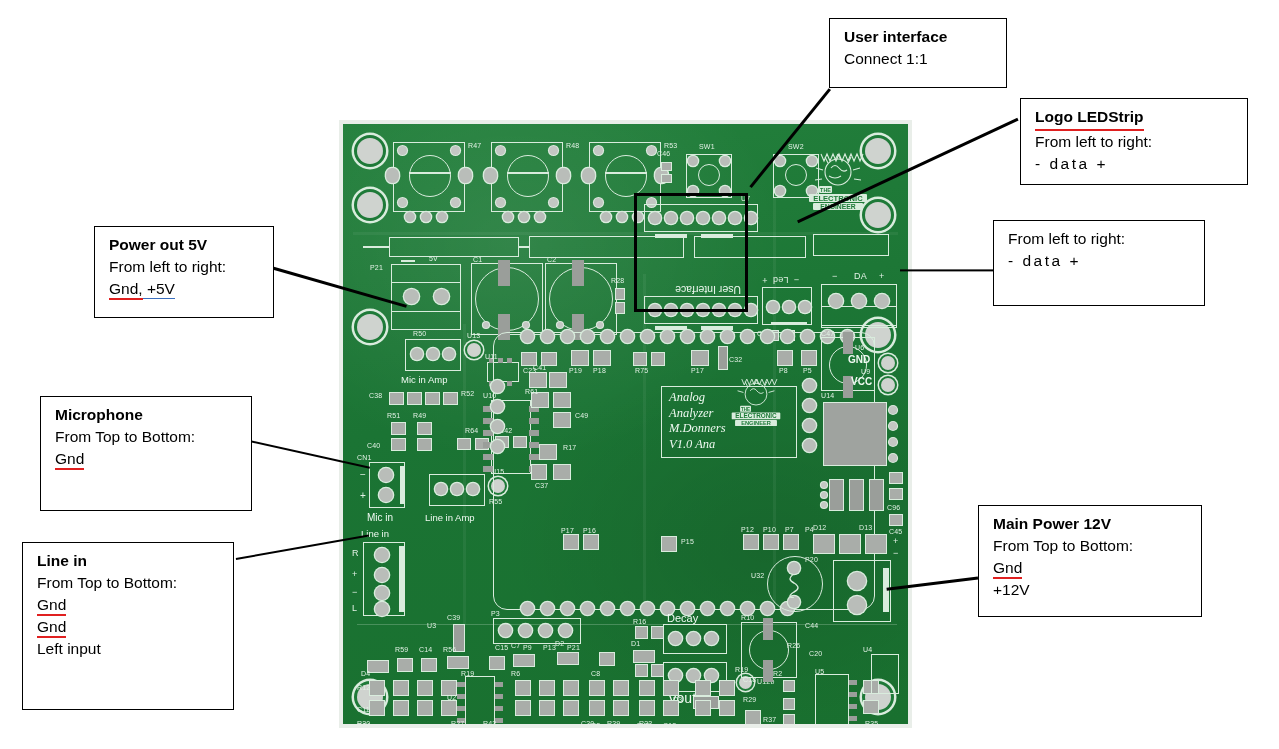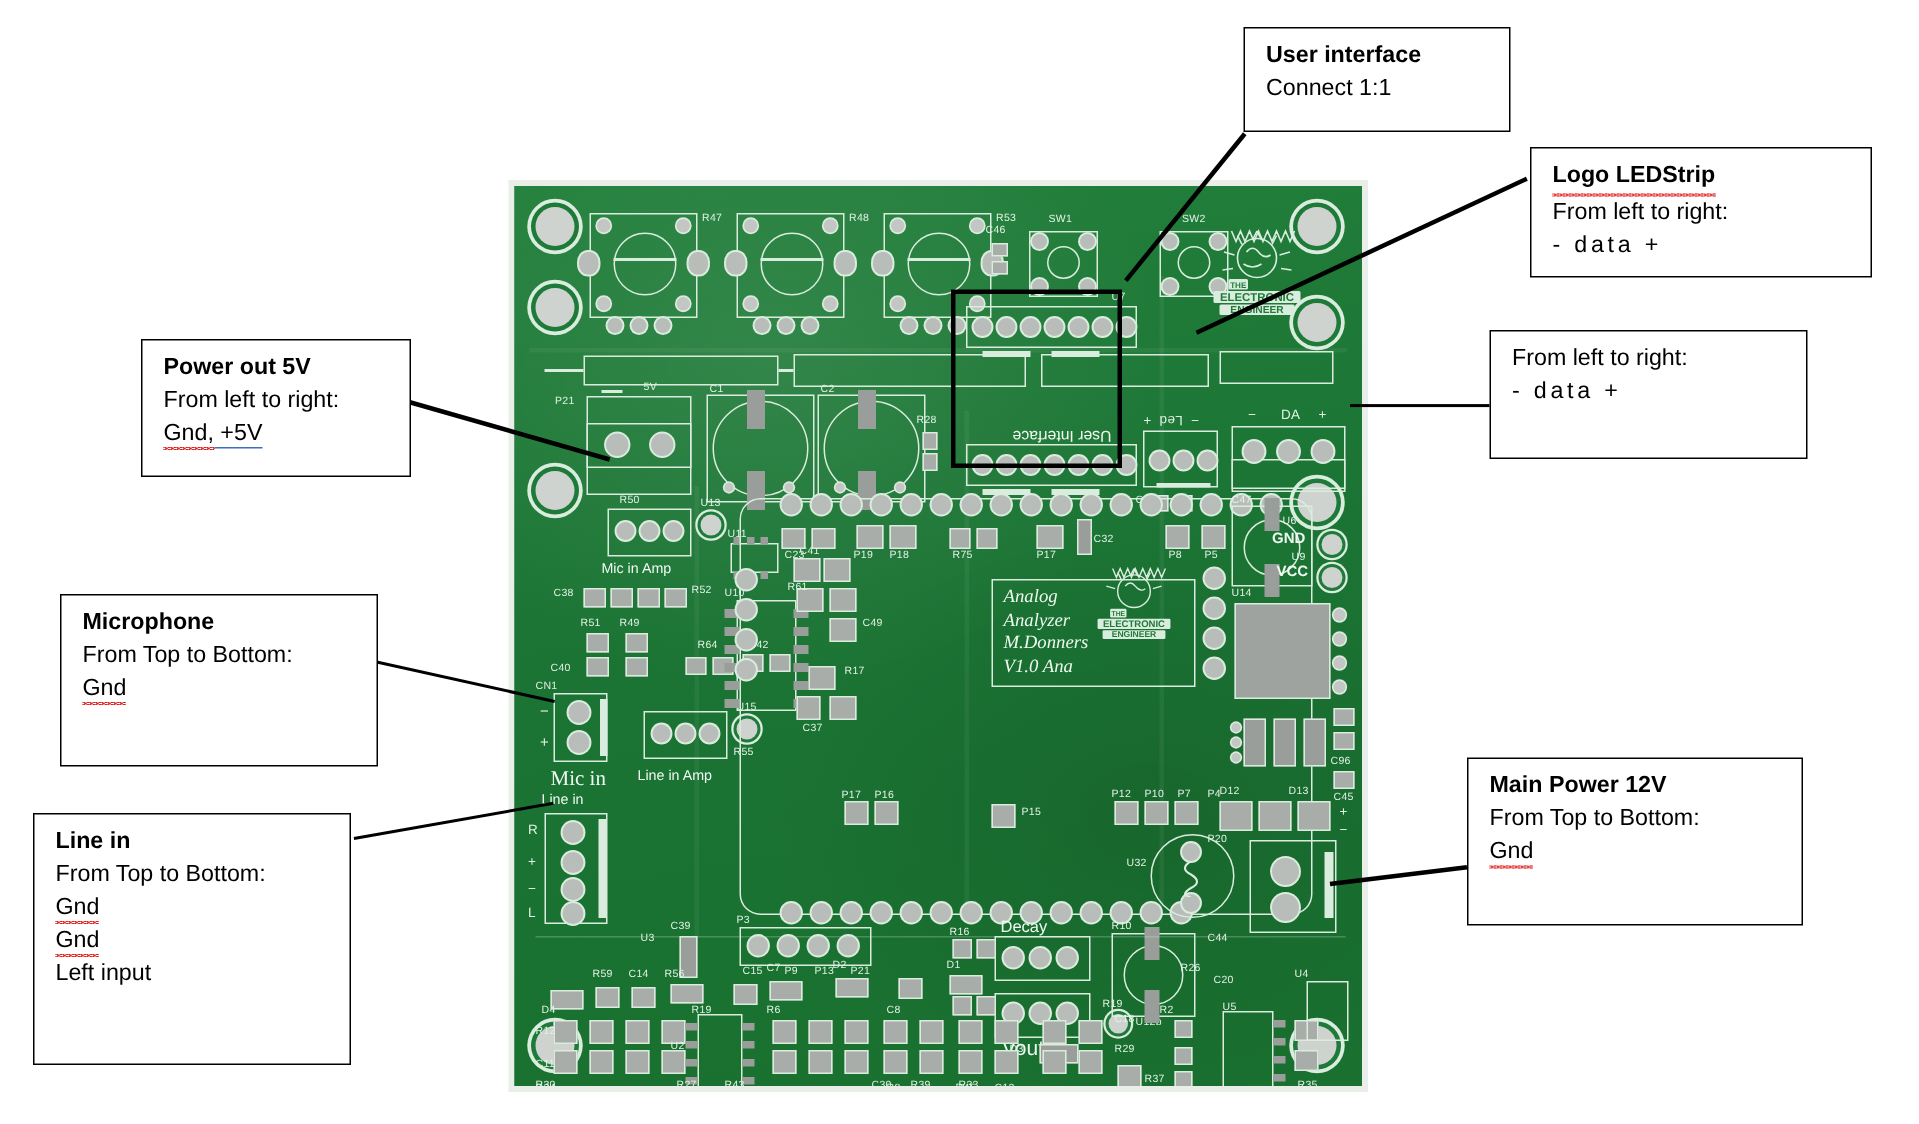--- a/index.html
+++ b/index.html
@@ -309,21 +309,21 @@
       <div class="txt" style="left:122px;top:303px;">R64</div>
       <div class="txt" style="left:156px;top:303px;">C42</div>
 
       <div class="slk" style="left:26px;top:338px;width:36px;height:46px;"></div>
       <div class="pad" style="left:36px;top:344px;width:14px;height:14px;"></div>
       <div class="pad" style="left:36px;top:364px;width:14px;height:14px;"></div>
       <div class="slkf" style="left:57px;top:342px;width:5px;height:38px;"></div>
       <div class="txt" style="left:14px;top:330px;">CN1</div>
       <div class="txt" style="left:17px;top:345px;font-size:10px;">−</div>
       <div class="txt" style="left:17px;top:366px;font-size:10px;">+</div>
-      <div class="txtb" style="left:24px;top:388px;font-size:14px;font-family:Liberation Serif, serif;">Mic in</div>
+      <div class="txtb" style="left:24px;top:388px;font-size:10px;">Mic in</div>
 
       <div class="slk" style="left:86px;top:350px;width:56px;height:32px;"></div>
       <div class="pad" style="left:92px;top:359px;width:12px;height:12px;"></div>
       <div class="pad" style="left:108px;top:359px;width:12px;height:12px;"></div>
       <div class="pad" style="left:124px;top:359px;width:12px;height:12px;"></div>
       <div class="txtb" style="left:82px;top:388px;font-size:9.5px;">Line in Amp</div>
       <div class="mnt" style="left:148px;top:355px;width:14px;height:14px;box-shadow:0 0 0 2px #1e7a38,0 0 0 3.5px #d9ecdd;"></div>
       <div class="txt" style="left:148px;top:344px;">U15</div>
       <div class="txt" style="left:146px;top:374px;">R55</div>
 
@@ -739,15 +739,18 @@
       <span>Left input</span>
     </div>
   </div>
 
   <div class="callout" style="left:978px;top:505px;width:224px;height:112px;">
     <div class="ttl">Main Power 12V</div>
     <div class="ln">From Top to Bottom:</div>
     <div class="ln">
       <span class="sq">Gnd</span>
     </div>
+    <div class="ln">
+      <span>+12V</span>
+    </div>
   </div>
 
 </div>
 
 </body></html>

